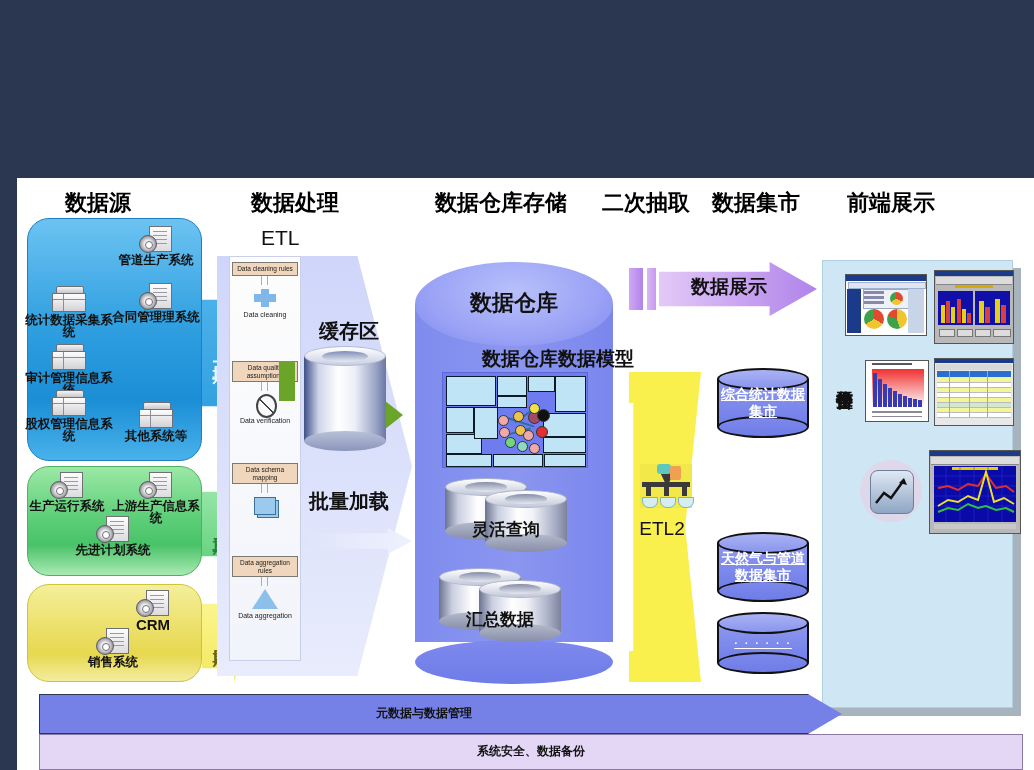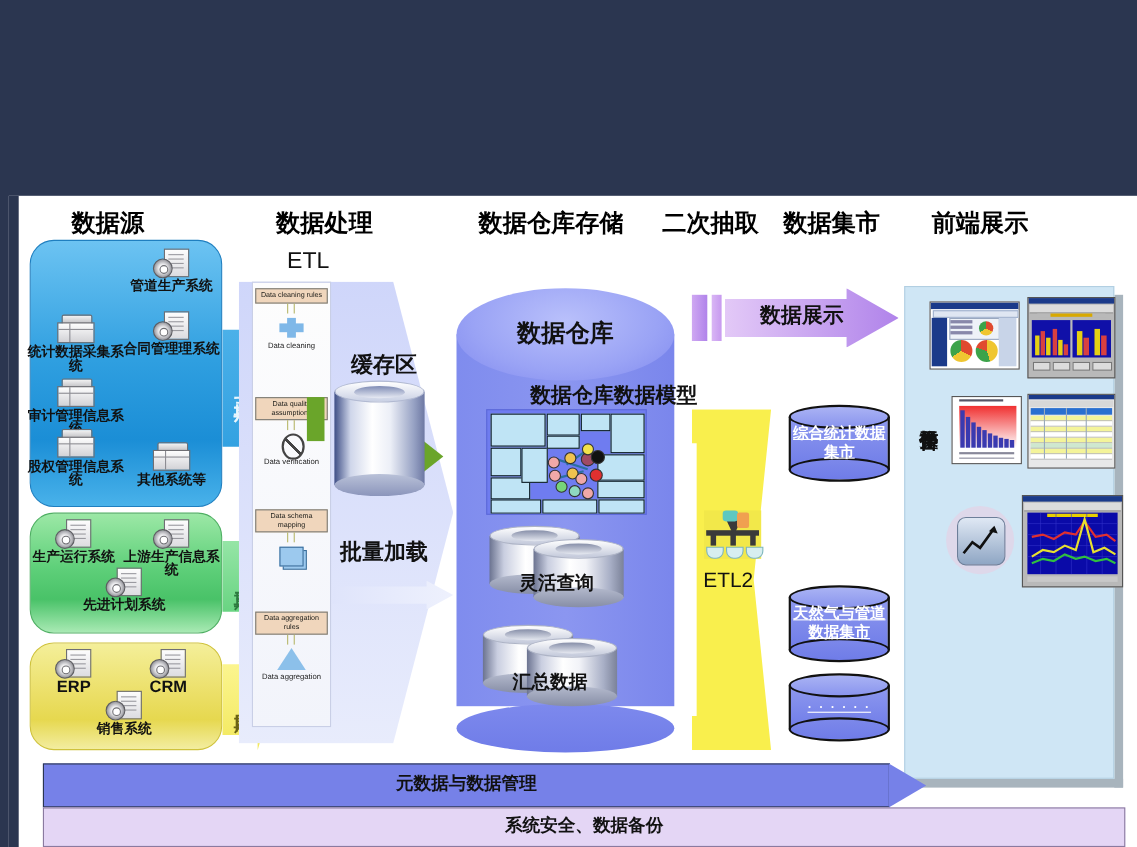--- a/index.html
+++ b/index.html
@@ -151,21 +151,21 @@
   
   .rpanel{position:absolute;background:#cfe6f5;border:1px solid #b2cfe2;box-sizing:border-box;}
   .rshadow{position:absolute;background:#a8b4bd;}
   .thumb{position:absolute;border:1px solid #555;overflow:hidden;background:#fff;}
   .bullets{position:absolute;font-size:14.5px;color:#1b1b1b;line-height:26px;}
   .bullets .row{white-space:nowrap;}
 
   
   .metabar{position:absolute;height:40px;background:#7681e8;border:1px solid #2b3650;box-sizing:border-box;}
   .metatip{position:absolute;width:0;height:0;border-top:20px solid transparent;border-bottom:20px solid transparent;border-left:34px solid #7681e8;}
-  .barlabel{position:absolute;width:100%;text-align:center;font-size:16px;font-weight:bold;color:#111;line-height:38px;}
+  .barlabel{position:absolute;width:100%;text-align:center;font-size:12px;font-weight:bold;color:#111;line-height:38px;}
   .secbar{position:absolute;height:36px;background:#e4d6f5;border:1px solid #8a7aa0;box-sizing:border-box;}
 </style>
 </head>
 <body>
 
 <div id="root">
 
 
   <div class="canvas">
 
@@ -251,29 +251,20 @@
       <div class="gearicon">
           <div class="doc">
             <i></i>
           </div>
           <div class="gear"></div>
         </div>
       <div class="lbl" style="line-height:12px;">先进计划系统</div>
     </div>
 
     <div class="srcbox yellow" style="left:10px;top:406px;width:175px;height:98px;"></div>
-    <div class="srcitem erpcrm" style="left:6px;top:412px;">
-      <div class="gearicon">
-          <div class="doc">
-            <i></i>
-          </div>
-          <div class="gear"></div>
-        </div>
-      <div class="lbl">ERP</div>
-    </div>
     <div class="srcitem erpcrm" style="left:92px;top:412px;">
       <div class="gearicon">
           <div class="doc">
             <i></i>
           </div>
           <div class="gear"></div>
         </div>
       <div class="lbl">CRM</div>
     </div>
     <div class="srcitem" style="left:52px;top:450px;">

